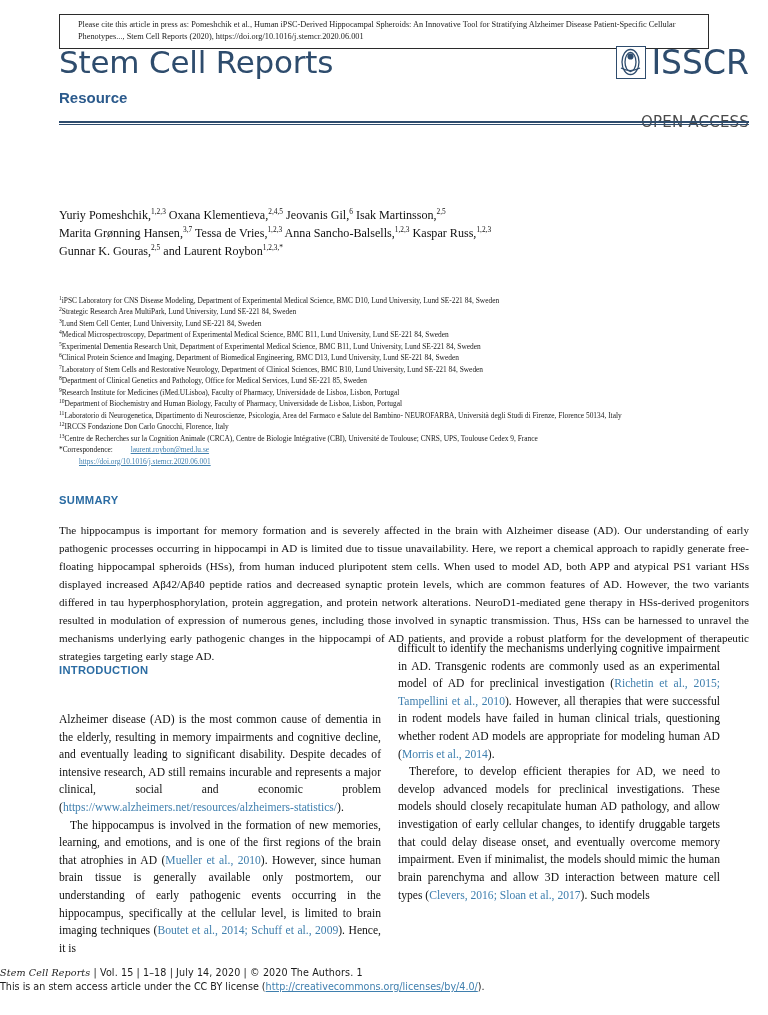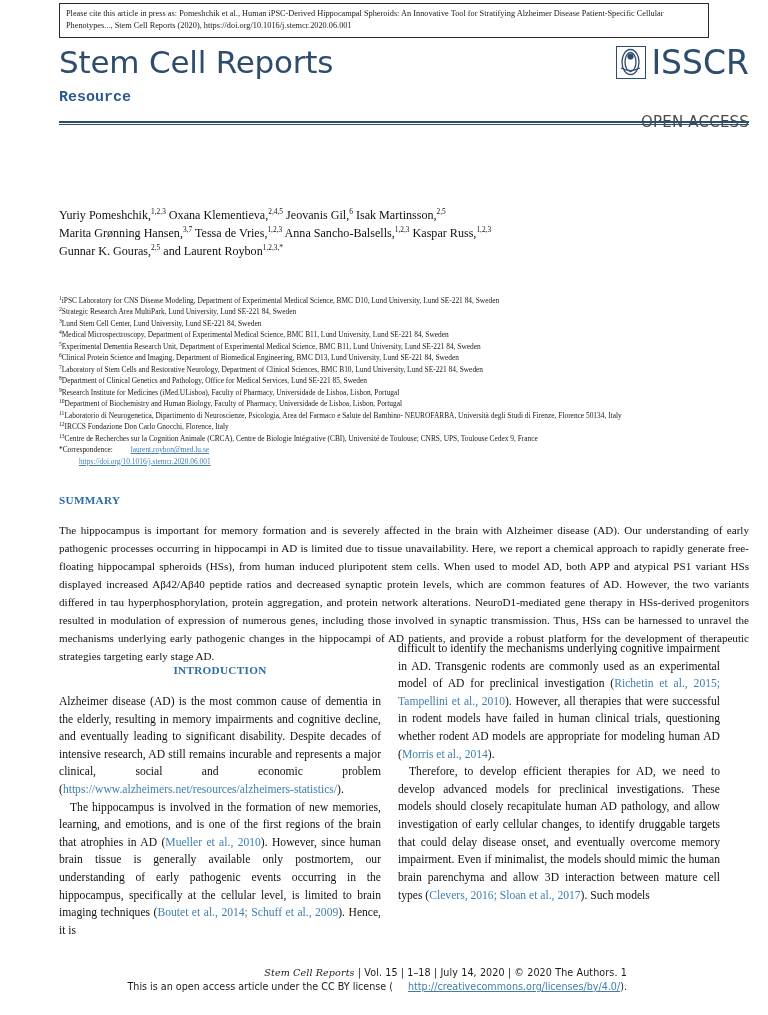--- a/index.html
+++ b/index.html
@@ -17,24 +17,24 @@
     margin: 0 auto;
     background: #ffffff;
     overflow: hidden;
     box-sizing: border-box;
   }
 
   
   .cite-banner {
     position: absolute;
     left: 59px;
-    top: 3px;
+    top: 14px;
     width: 650px;
     border: 1px solid #2b2b2b;
-    padding: 4px 6px 5px 6px;
+    padding: 4px 6px 5px 18px;
     box-sizing: border-box;
     font-family: "Liberation Serif", serif;
     font-size: 8.3px;
     line-height: 1.45;
     color: #1a1a1a;
   }
 
   
   .masthead {
     position: absolute;
@@ -50,21 +50,21 @@
     font-family: "DejaVu Sans", sans-serif;
     font-size: 31px;
     font-weight: 400;
     letter-spacing: -0.2px;
     color: #2e4c6d;
   }
   .section-kicker {
     position: absolute;
     left: 0;
     top: 45px;
-    font-family: Liberation Mono, monospace;
+    font-family: Liberation Sans, sans-serif;
     font-size: 15px;
     font-weight: bold;
     color: #2b5a8c;
   }
   .isscr-wrap {
     position: absolute;
     right: 0;
     top: 2px;
     display: flex;
     align-items: flex-start;
@@ -159,21 +159,21 @@
   .affiliations .aff { margin: 0; }
   .affiliations sup {
     font-size: 5.6px;
     vertical-align: super;
     line-height: 0;
   }
   .link { color: #3f7fae; margin-left: 16px; }
 
   
   .sec-head {
-    font-family: Liberation Serif, serif;
+    font-family: Liberation Sans, sans-serif;
     font-size: 11.2px;
     font-weight: bold;
     color: #2b6ca3;
     letter-spacing: 0.3px;
   }
   .summary-head {
     position: absolute;
     left: 59px;
     top: 494px;
   }
@@ -195,54 +195,54 @@
     left: 59px;
     top: 664px;
     width: 322px;
   }
   .col-right {
     position: absolute;
     left: 398px;
     top: 640px;
     width: 322px;
   }
-  .intro-head { margin-bottom: 17px; text-align: center; }
+  .intro-head { margin-bottom: 35px; }
   .body-text {
     font-family: "Liberation Serif", serif;
     font-size: 11.6px;
     line-height: 1.52;
     color: #111;
     text-align: justify;
     margin: 0;
   }
   .body-text + .body-text { text-indent: 11px; }
 
   
   .footer {
     position: absolute;
-    left: 7px;
+    left: 0;
     top: 967px;
     width: 620px;
-    text-align: right;
+    text-align: left;
     font-family: "DejaVu Sans", sans-serif;
     color: #1b1b1b;
   }
   .footer-line1 {
     font-size: 9.6px;
     letter-spacing: 0.1px;
   }
   .footer-line1 .ital {
     font-family: "DejaVu Serif", serif;
     font-style: italic;
   }
   .footer-line2 {
     font-size: 9.6px;
     margin-top: 3px;
   }
-  .footer-link { color: #3f7fae; margin-left: 15px; }
+  .footer-link { color: #3f7fae; }
 </style>
 </head>
 <body>
 
 <div class="page">
 
   <div class="cite-banner">
     <span>Please cite this article in press as: Pomeshchik et al., Human iPSC-Derived Hippocampal Spheroids: An Innovative Tool for Stratifying Alzheimer Disease Patient-Specific Cellular Phenotypes..., Stem Cell Reports (2020), https://doi.org/10.1016/j.stemcr.2020.06.001</span>
   </div>
 
@@ -309,17 +309,17 @@
     <p class="body-text">Therefore, to develop efficient therapies for AD, we need to develop advanced models for preclinical investigations. These models should closely recapitulate human AD pathology, and allow investigation of early cellular changes, to identify druggable targets that could delay disease onset, and eventually overcome memory impairment. Even if minimalist, the models should mimic the human brain parenchyma and allow 3D interaction between mature cell types (<span style="color:#3f7fae">Clevers, 2016; Sloan et al., 2017</span>). Such models</p>
   </div>
 
   <div class="footer">
     <div class="footer-line1">
       <span class="ital">Stem Cell Reports</span>
       <span>| Vol. 15 | 1–18 | July 14, 2020 | © 2020 The Authors.</span>
       <span>1</span>
     </div>
     <div class="footer-line2">
-      <span>This is an open access article under the CC BY license (</span><a class="footer-link" href="#">http://creativecommons.org/licenses/by/4.0/</a><span>).</span>
+      <span>This is an stem access article under the CC BY license (</span><a class="footer-link" href="#">http://creativecommons.org/licenses/by/4.0/</a><span>).</span>
     </div>
   </div>
 
 </div>
 
 </body></html>

